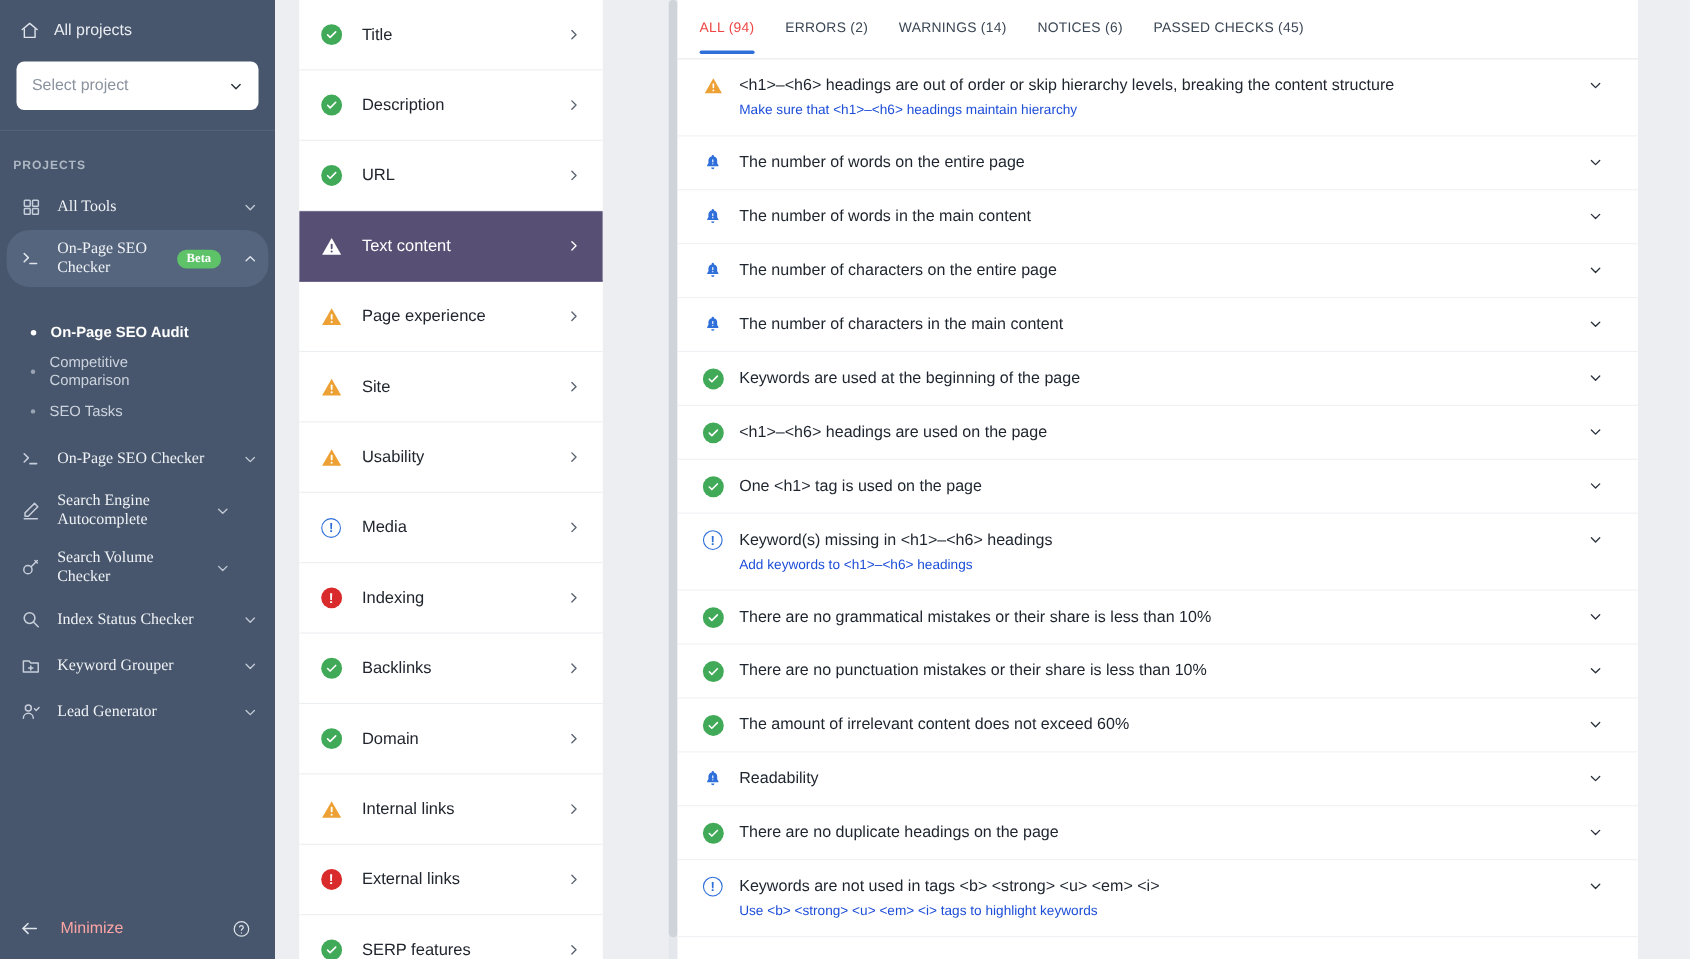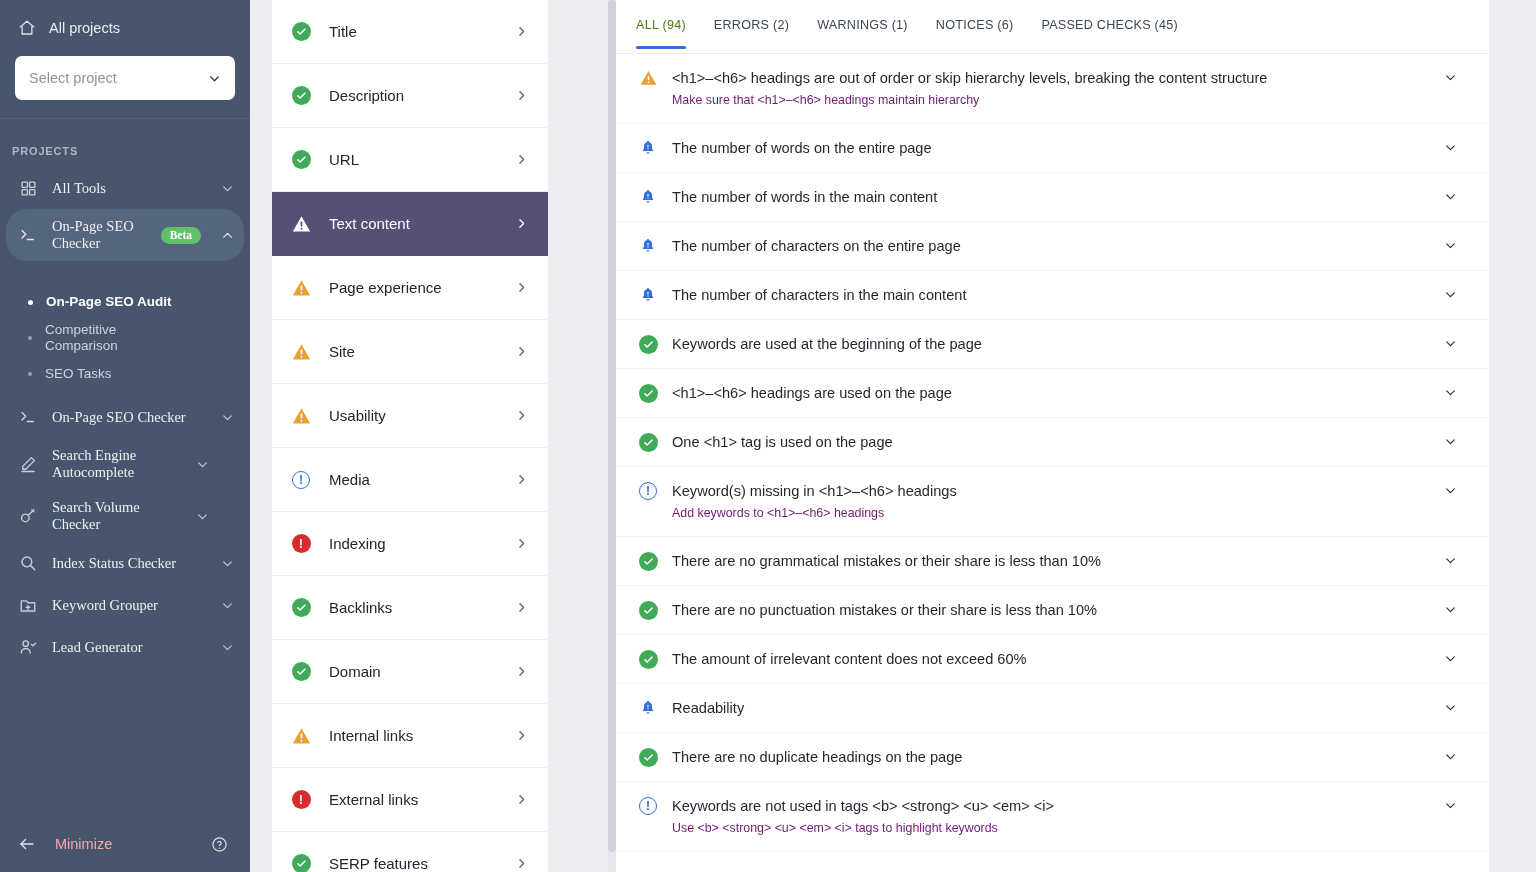--- a/index.html
+++ b/index.html
@@ -104,36 +104,36 @@
   .tabs {
     display: flex; align-items: flex-start; gap: 28px;
     padding: 18px 0 0 20px; height: 54px;
     border-bottom: 1px solid #e6e8ec;
     position: relative;
   }
   .tab {
     font-size: 12.6px; letter-spacing: .25px; color: #3b4654;
     cursor: pointer; padding-bottom: 17px; position: relative; white-space: nowrap;
   }
-  .tab.active { color: #4d7c0f; }
+  .tab.active { color: #ef4444; }
   .tab.active::after {
     content: ""; position: absolute; left: 0; right: 0; bottom: 0;
     height: 3px; background: #2e6fd9; border-radius: 2px;
   }
   .checks { padding: 0 0 0 0; }
   .check-row {
     display: flex; align-items: flex-start;
     padding: 14px 32px 14px 22px; cursor: pointer;
     border-bottom: 1px solid #f0f1f4; min-height: 49px;
     position: relative;
   }
   .check-ico { width: 20px; flex: 0 0 20px; margin-right: 14px; margin-top: 1px; display:flex; align-items:center; justify-content:center;}
   .check-body { flex: 1; padding-right: 20px; }
   .check-title { font-size: 14.6px; color: #1e252e; line-height: 20px; }
-  .check-sub { font-size: 12.4px; color: #701a75; line-height: 17px; margin-top: 4px; }
+  .check-sub { font-size: 12.4px; color: #1d4ed8; line-height: 17px; margin-top: 4px; }
   .check-chev { color: #2a323d; display:flex; align-items:center; margin-top: 3px; }
 
   
   .ic-circle { width: 19px; height: 19px; border-radius: 50%; display:flex; align-items:center; justify-content:center; }
   .ic-green { background: #41aa58; }
   .ic-red { background: #d92b2b; }
   .ic-ring-blue { width: 18px; height: 18px; border-radius: 50%; border: 1.6px solid #2e6fd9; display:flex; align-items:center; justify-content:center; color:#2e6fd9; font-size:12px; font-weight:700; line-height:1;}
   svg { display: block; }
 </style>
 </head>
@@ -548,21 +548,21 @@
     <div class="mid-scroll-track"></div>
     <div class="mid-scroll-thumb"></div>
   </div>
 
   <div class="rightwrap">
     <div class="rightpanel">
 
       <div class="tabs">
         <div class="tab active">ALL (94)</div>
         <div class="tab">ERRORS (2)</div>
-        <div class="tab">WARNINGS (1)</div>
+        <div class="tab">WARNINGS (14)</div>
         <div class="tab">NOTICES (6)</div>
         <div class="tab">PASSED CHECKS (45)</div>
       </div>
 
       <div class="checks">
 
         <div class="check-row">
           <span class="check-ico">
             <svg width="19" height="18" viewBox="0 0 24 24" fill="#eda134">
                 <path d="M12 2.8 22.4 21H1.6z"></path>

